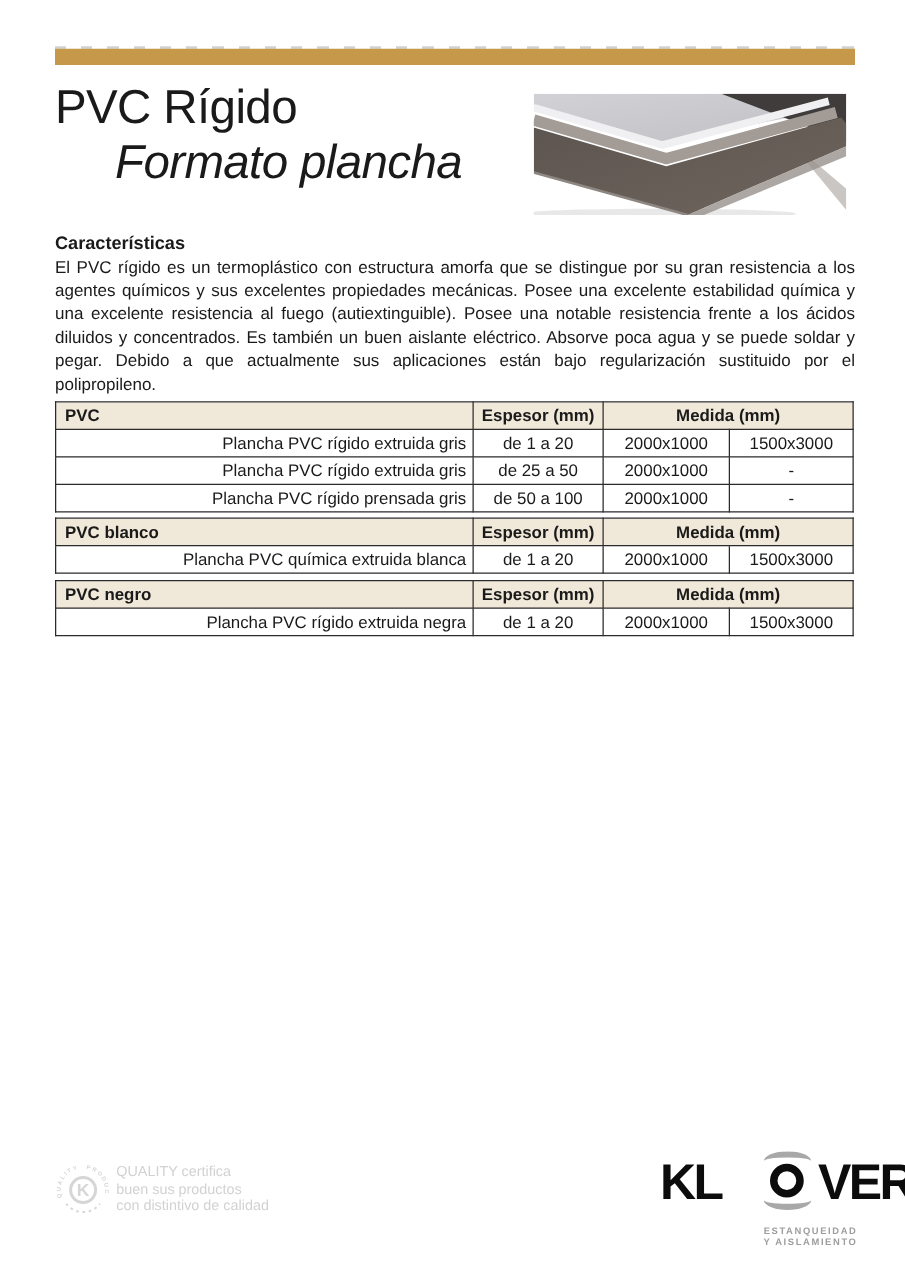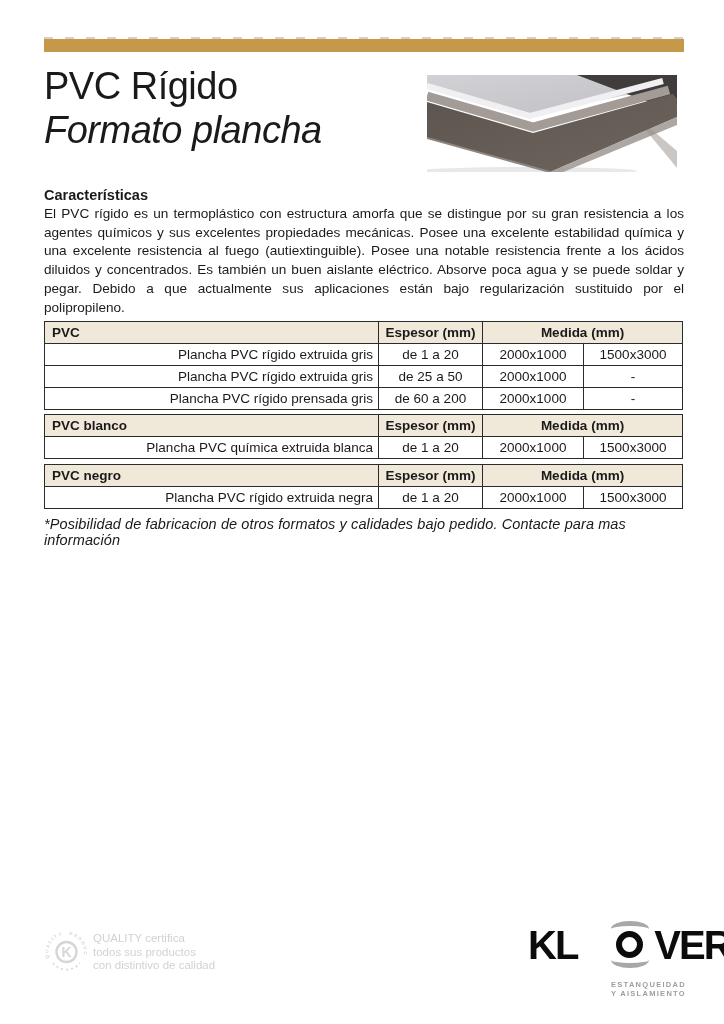--- a/index.html
+++ b/index.html
@@ -15,21 +15,21 @@
   .goldbar{
     position:absolute;left:44px;top:39px;width:640px;height:13px;
     background:#C6984A;
   }
   .goldbar::before{
     content:"";position:absolute;left:0;top:-2px;width:100%;height:2px;
     background:repeating-linear-gradient(90deg, rgba(90,90,90,.28) 0 9px, transparent 9px 21px);
   }
   
   .title{position:absolute;left:44px;top:64px;line-height:44px;font-size:38px;font-weight:400;letter-spacing:-0.5px;}
-  .title .line2{font-style:italic;}
+  .title .line2{font-style:italic;margin-left:48px;}
   
   .photo{position:absolute;left:427px;top:75px;width:250px;height:97px;}
   
   .section-head{position:absolute;left:44px;top:187px;font-size:14.5px;font-weight:700;}
   .body-text{
     position:absolute;left:44px;top:205px;width:640px;
     font-size:13.6px;line-height:18.7px;text-align:justify;
   }
   
   table.spec{
@@ -141,21 +141,21 @@
       <td>1500x3000</td>
     </tr>
     <tr>
       <td class="name">Plancha PVC rígido extruida gris</td>
       <td>de 25 a 50</td>
       <td>2000x1000</td>
       <td>-</td>
     </tr>
     <tr>
       <td class="name">Plancha PVC rígido prensada gris</td>
-      <td>de 60 a 200</td>
+      <td>de 50 a 100</td>
       <td>2000x1000</td>
       <td>-</td>
     </tr>
   </tbody>
     </table>
 
   <table class="spec t2">
     <colgroup>
         <col style="width:334px">
         <col style="width:104px">
@@ -192,41 +192,40 @@
     </tr>
     <tr>
       <td class="name">Plancha PVC rígido extruida negra</td>
       <td>de 1 a 20</td>
       <td>2000x1000</td>
       <td>1500x3000</td>
     </tr>
   </tbody>
     </table>
 
-  <div class="footnote">*Posibilidad de fabricacion de otros formatos y calidades bajo pedido. Contacte para mas información</div>
 
   <svg class="stamp" width="45" height="46" viewBox="0 0 45 46">
     <defs>
       <path id="arcL" d="M 5.5,29 A 17,17 0 0 1 20,6.2" fill="none"></path>
       <path id="arcR" d="M 25,6.2 A 17,17 0 0 1 39.5,27" fill="none"></path>
     </defs>
     <path d="M 9,34 A 17,17 0 0 0 36,34" stroke="#d6d6d6" stroke-width="1.6" stroke-dasharray="2,3" fill="none"></path>
     <text font-size="4.6" font-weight="700" fill="#d6d6d6" letter-spacing="1.4">
       <textPath href="#arcL">QUALITY</textPath>
     </text>
     <text font-size="4.6" font-weight="700" fill="#d6d6d6" letter-spacing="1.4">
       <textPath href="#arcR">PRODUCTS</textPath>
     </text>
     <circle cx="22.5" cy="23" r="10" stroke="#d6d6d6" stroke-width="2.4" fill="none"></circle>
     <text x="22.5" y="28" text-anchor="middle" font-size="14" font-weight="800" fill="#d6d6d6">K</text>
   </svg>
 
   <div class="certify">
     <div>QUALITY certifica</div>
-    <div>todos sus productos</div>
+    <div>buen sus productos</div>
     <div>con distintivo de calidad</div>
   </div>
 
   <div class="klover">
     <div class="klover-row">
       <span class="klover-letters">KL</span>
       <span class="klover-o">
         <span class="o-arc o-arc-top"></span>
         <span class="o-ring"></span>
         <span class="o-arc o-arc-bottom"></span>

